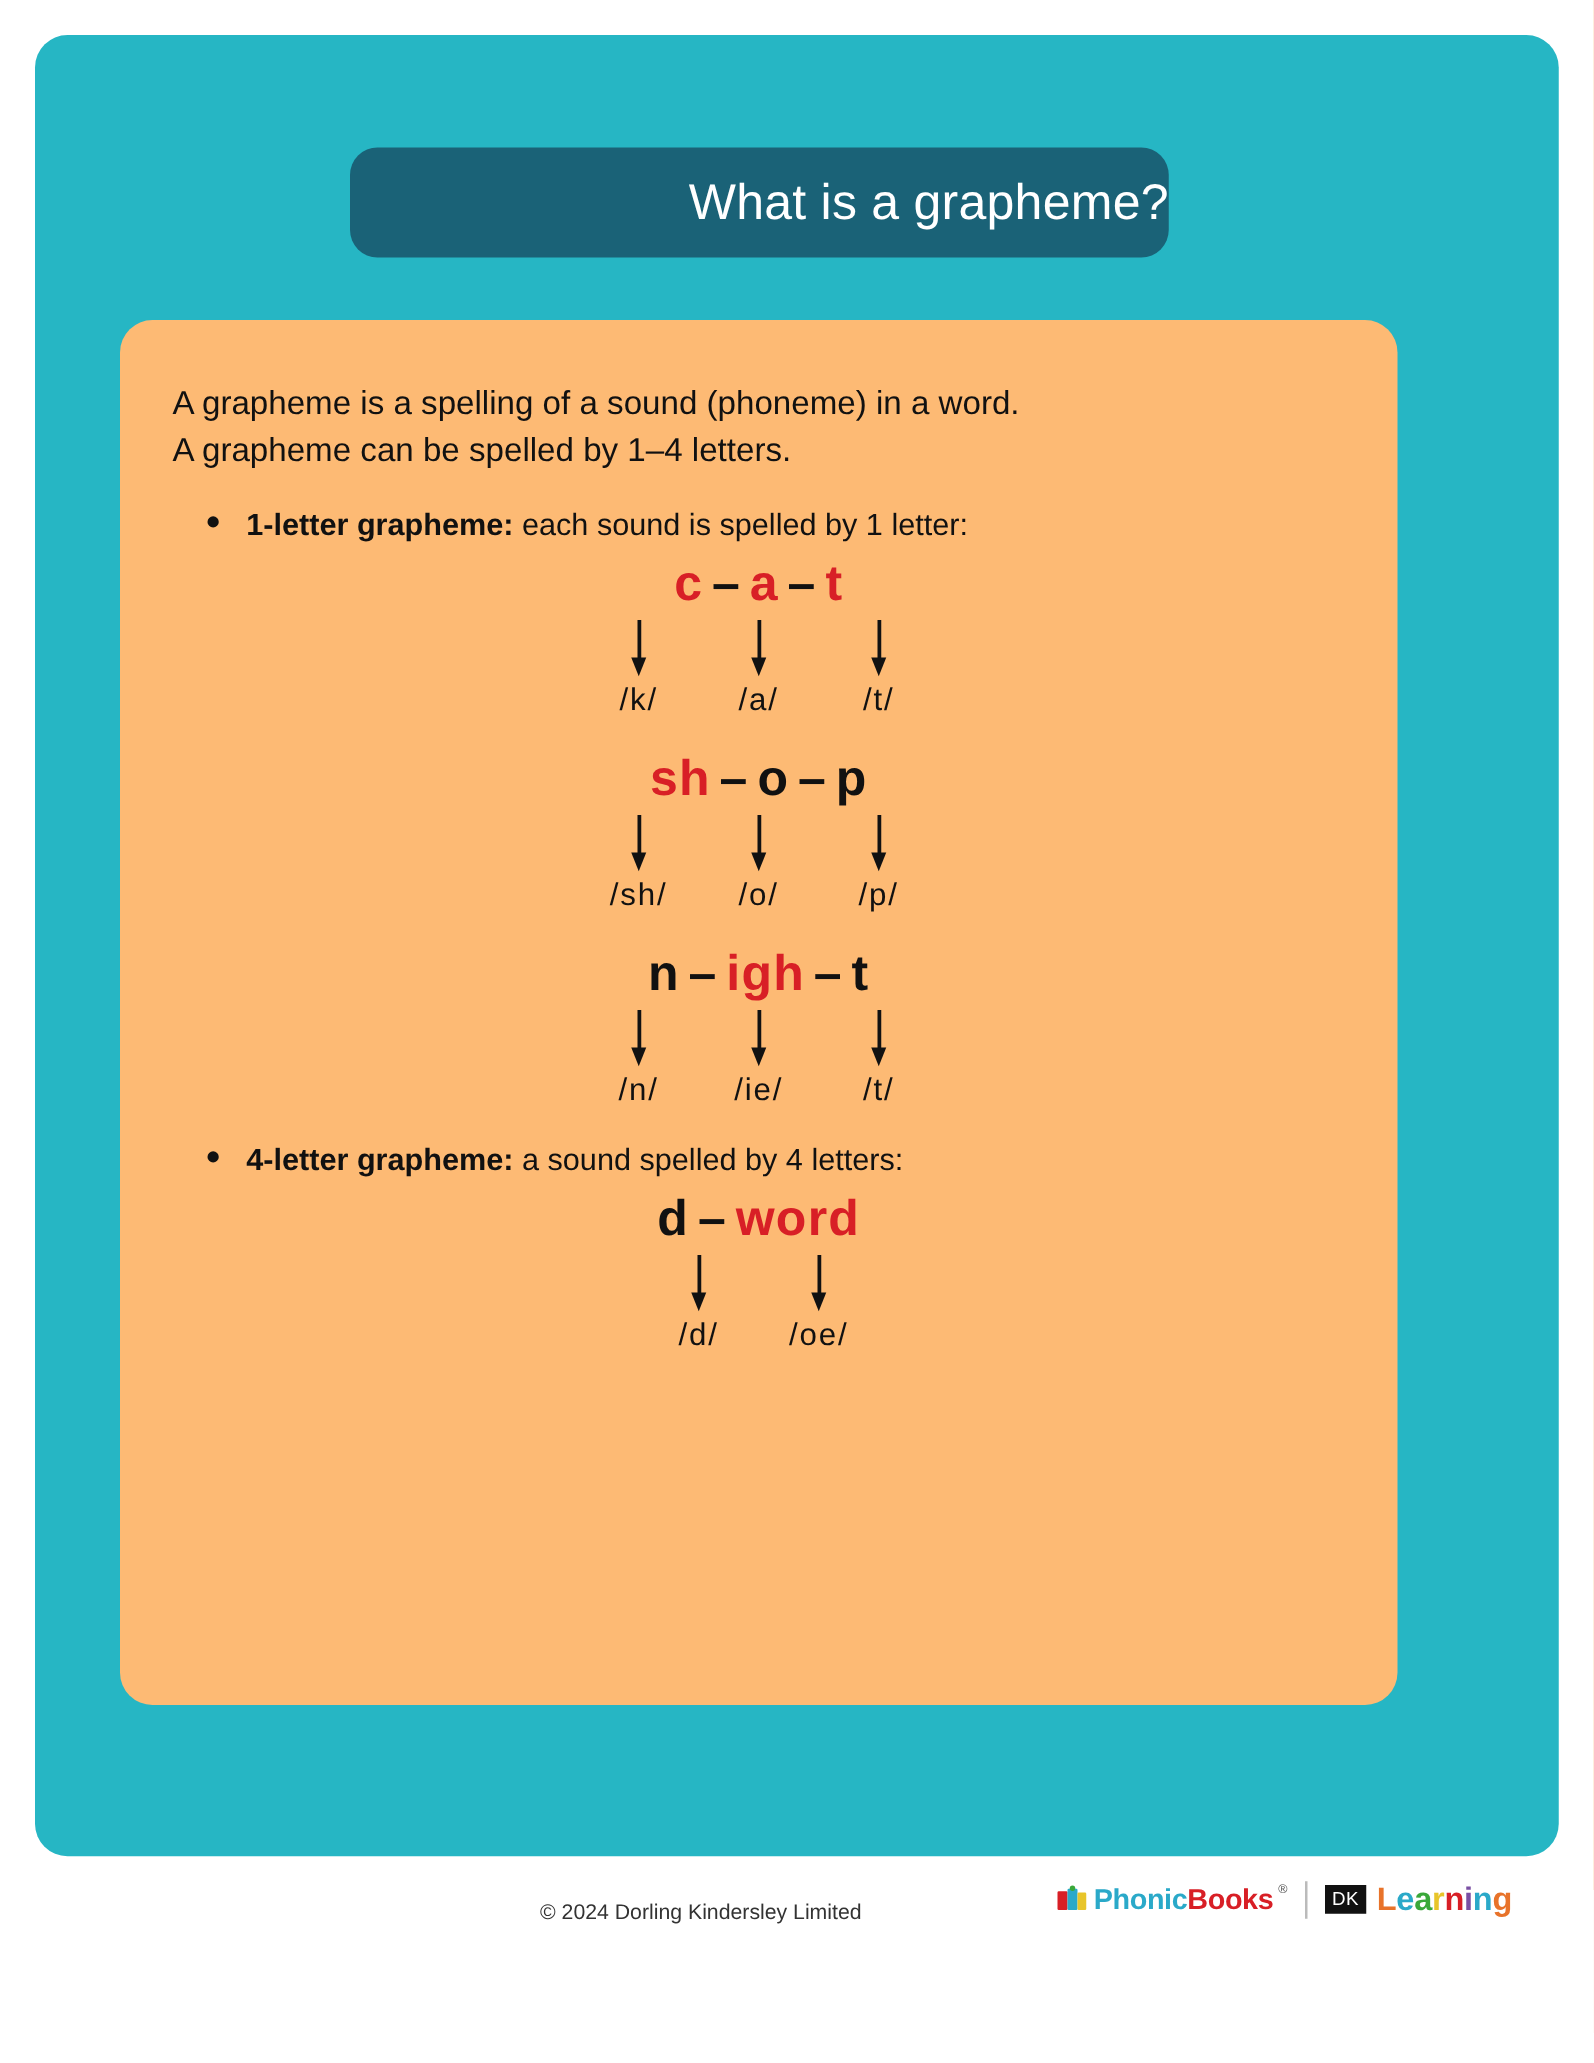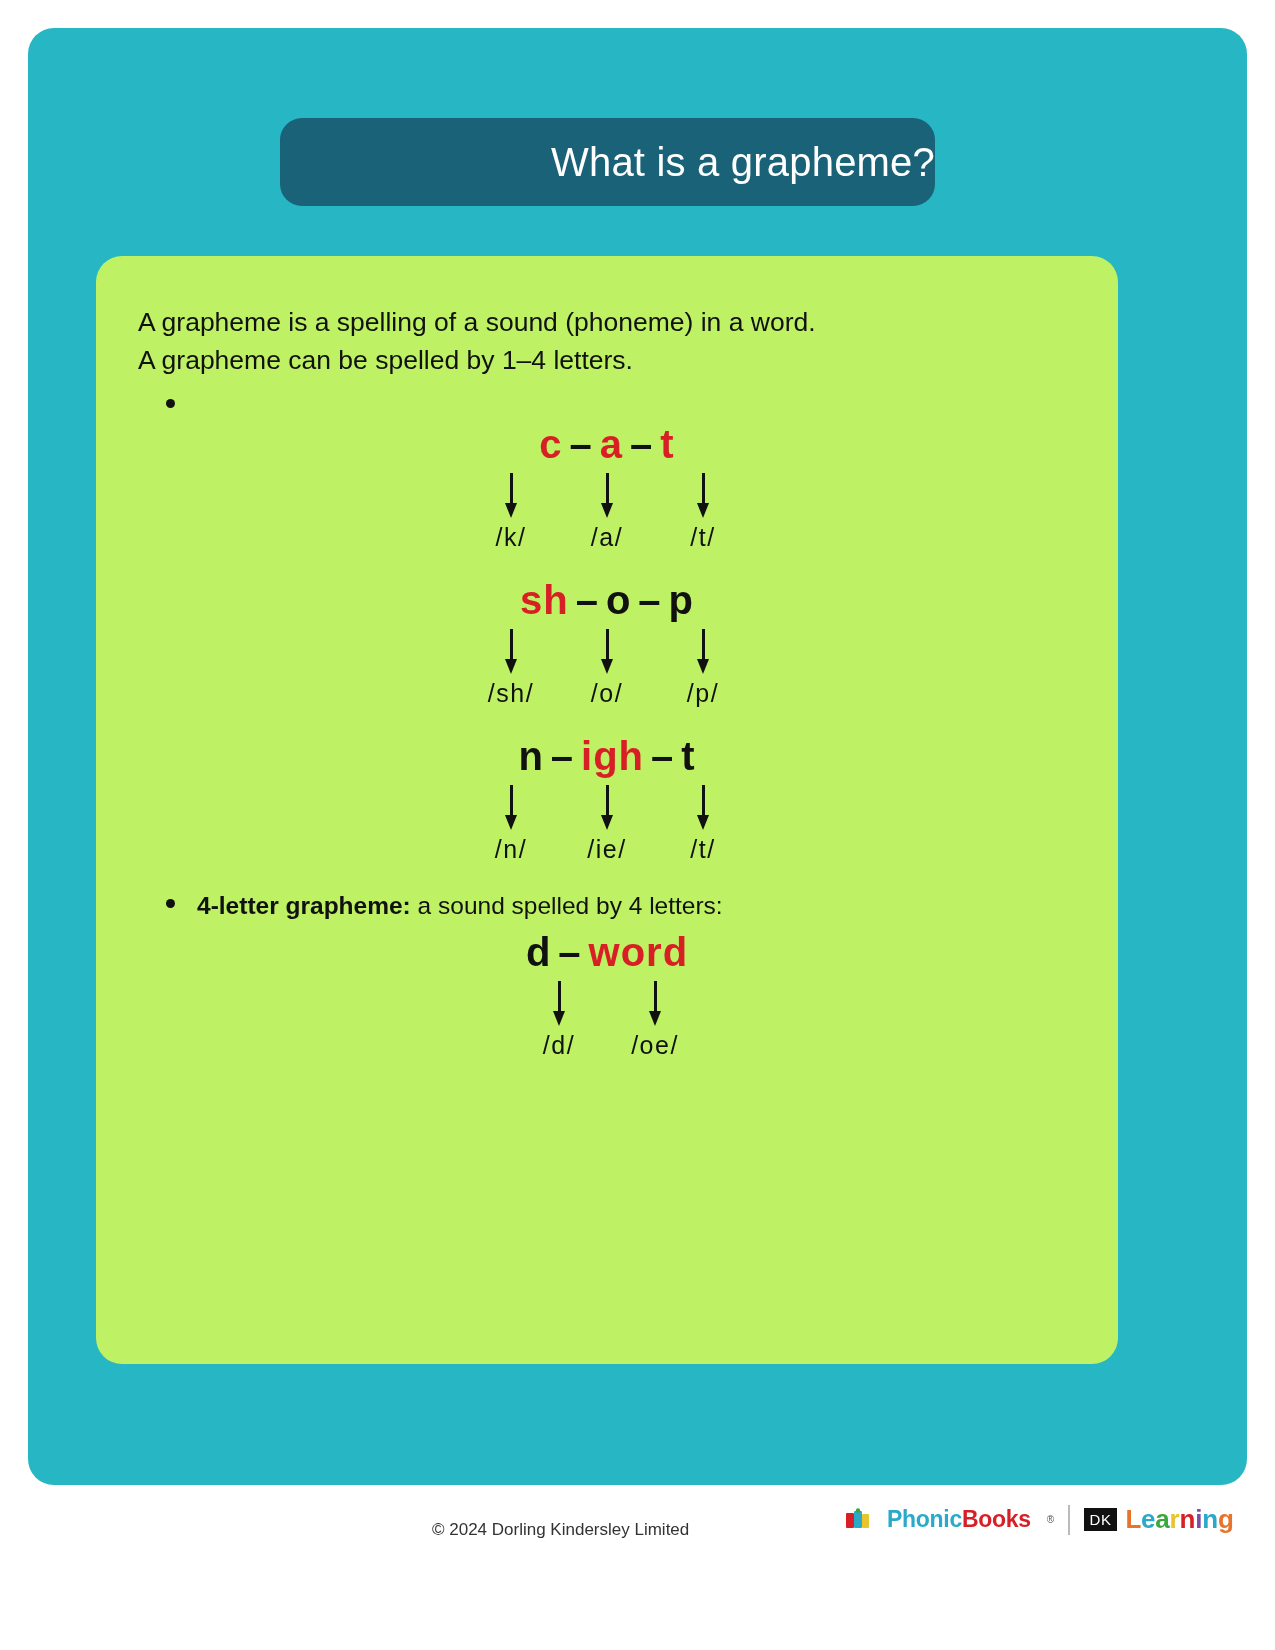--- a/index.html
+++ b/index.html
@@ -46,21 +46,21 @@
     letter-spacing: 0.2px;
   }
 
   
   .card {
     position: absolute;
     left: 68px;
     top: 228px;
     width: 1022px;
     height: 1108px;
-    background: #bef264;
+    background: #fdba74;
     border-radius: 26px;
     box-sizing: border-box;
     padding: 48px 42px 30px 42px;
   }
 
   .intro {
     font-size: 26.5px;
     line-height: 1.42;
     color: #111111;
     margin: 0 0 14px 0;
@@ -206,22 +206,22 @@
     left: 845px;
     top: -8px;
     display: flex;
     align-items: center;
     gap: 14px;
   }
 
   
   .pb-logo {
     display: flex;
-    align-items: flex-end;
-    gap: 16px;
+    align-items: center;
+    gap: 4px;
   }
   .pb-mark {
     width: 26px;
     height: 26px;
     position: relative;
   }
   .pb-text {
     font-size: 23px;
     font-weight: 700;
     letter-spacing: -0.3px;
@@ -282,20 +282,21 @@
 
     <p class="intro">
       <span class="intro-line">A grapheme is a spelling of a sound (phoneme) in a word.</span>
       <span class="intro-line">A grapheme can be spelled by 1–4 letters.</span>
     </p>
 
     <div id="blocks-container">
         <div class="block">
           <div class="bullet-row">
             <span class="bullet-dot"></span>
+            <div class="bullet-text"><b>1-letter grapheme:</b><span> each sound is spelled by 1 letter:</span></div>
           </div>
           <div class="diagram">
             <div class="word">
               <span class="g-red">c</span>
               <span class="dash">–</span>
               <span class="g-red">a</span>
               <span class="dash">–</span>
               <span class="g-red">t</span>
             </div>
             <div class="arrows">

